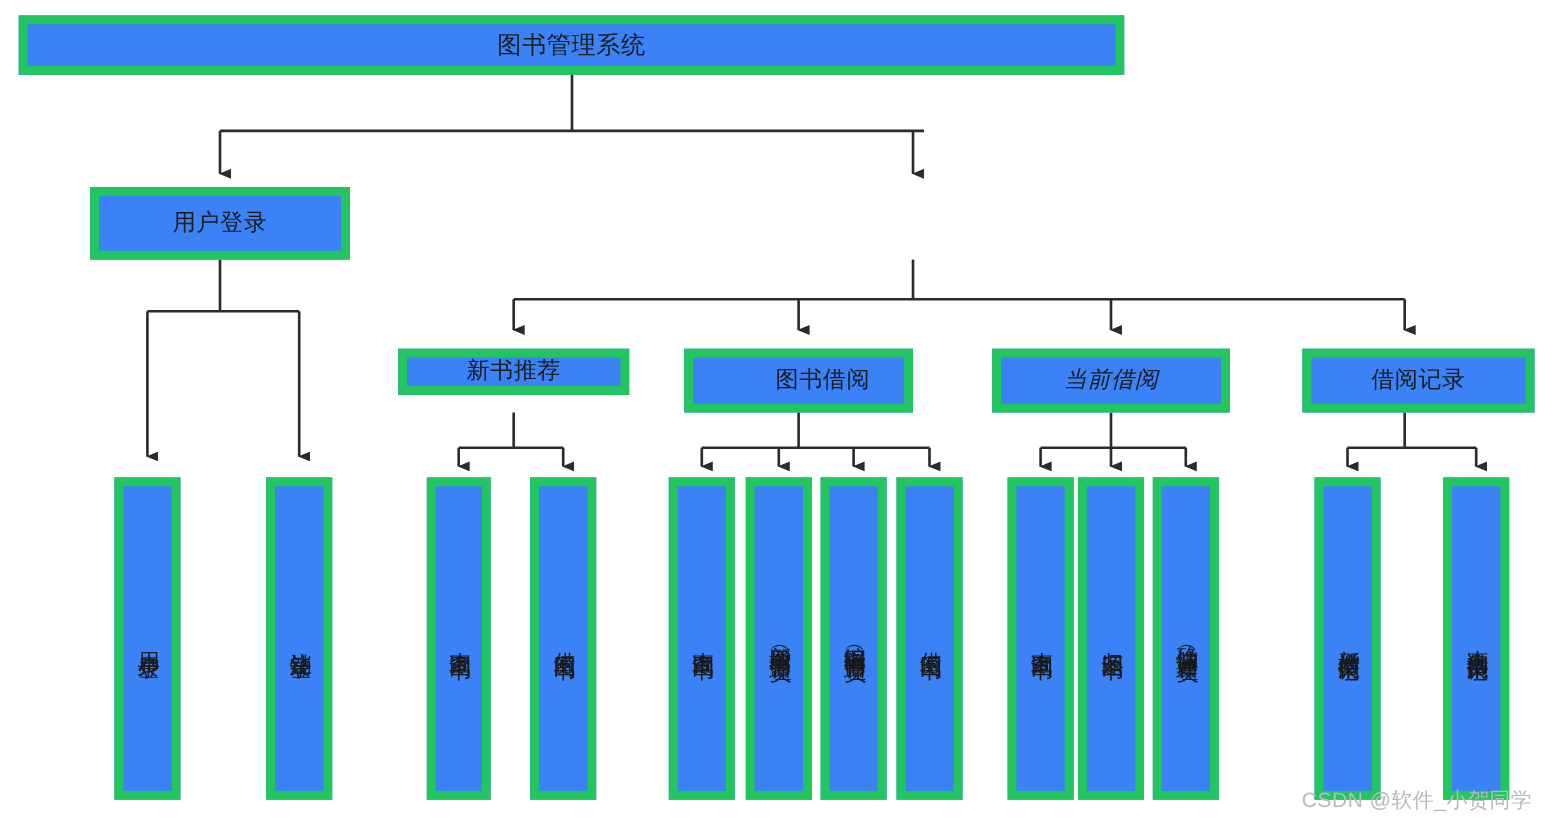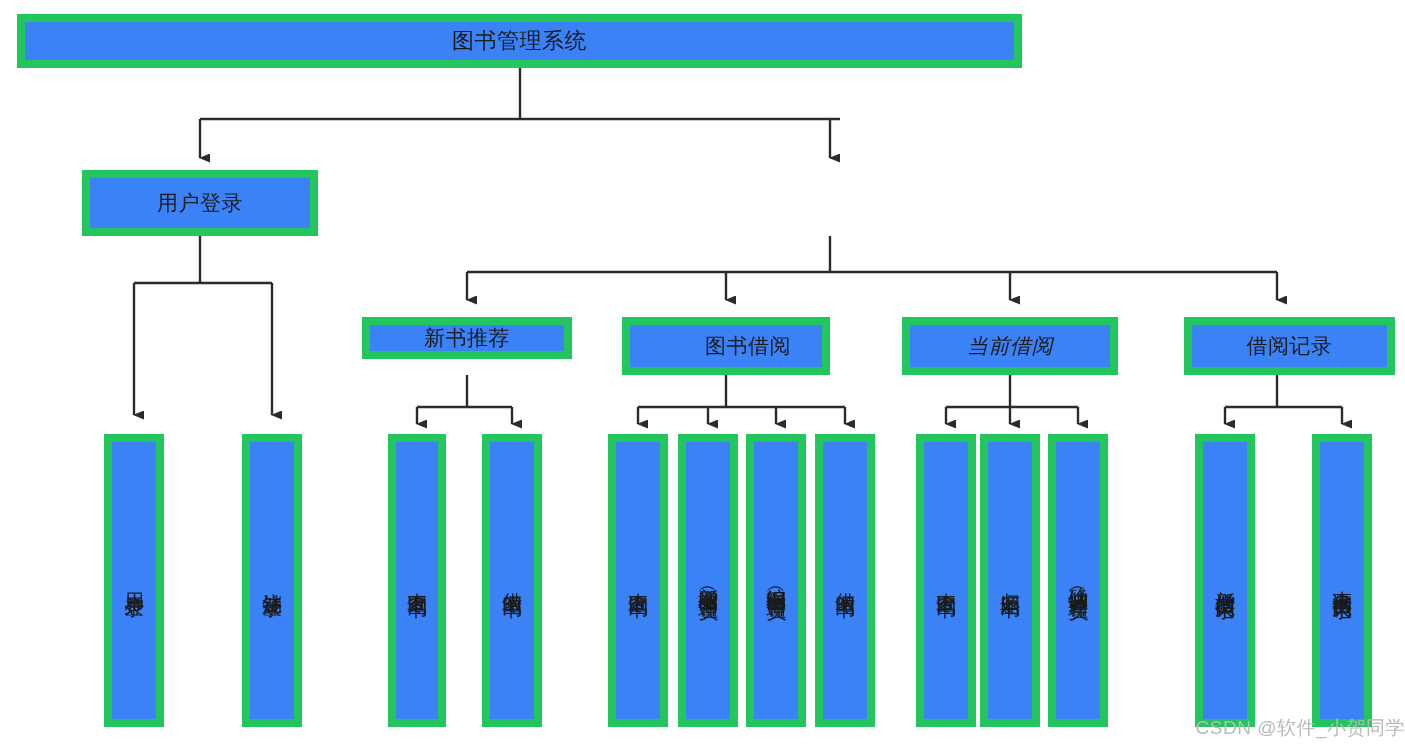--- a/index.html
+++ b/index.html
@@ -56,21 +56,21 @@
     font-size: 20px;
     line-height: 1.18;
     letter-spacing: 2px;
     white-space: nowrap;
     max-height: 262px;
     text-align: center;
     color: #1a1a1a;
   }
   .watermark {
     position: absolute;
-    right: 0;
+    right: 12px;
     bottom: 6px;
     font-size: 19px;
     color: #b9b9b9;
     letter-spacing: 0.5px;
     z-index: 5;
     user-select: none;
   }
 </style>
 </head>
 <body>

